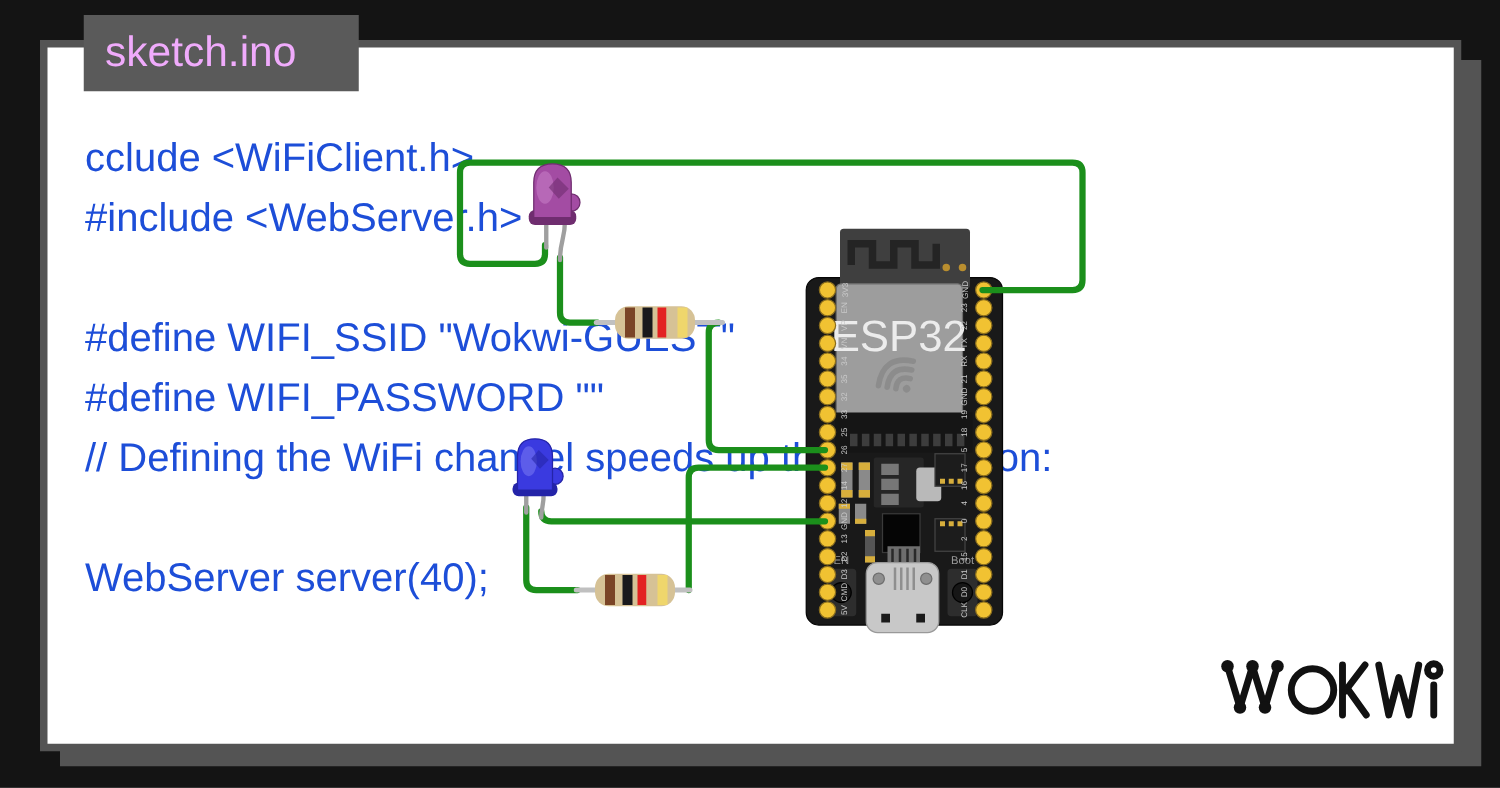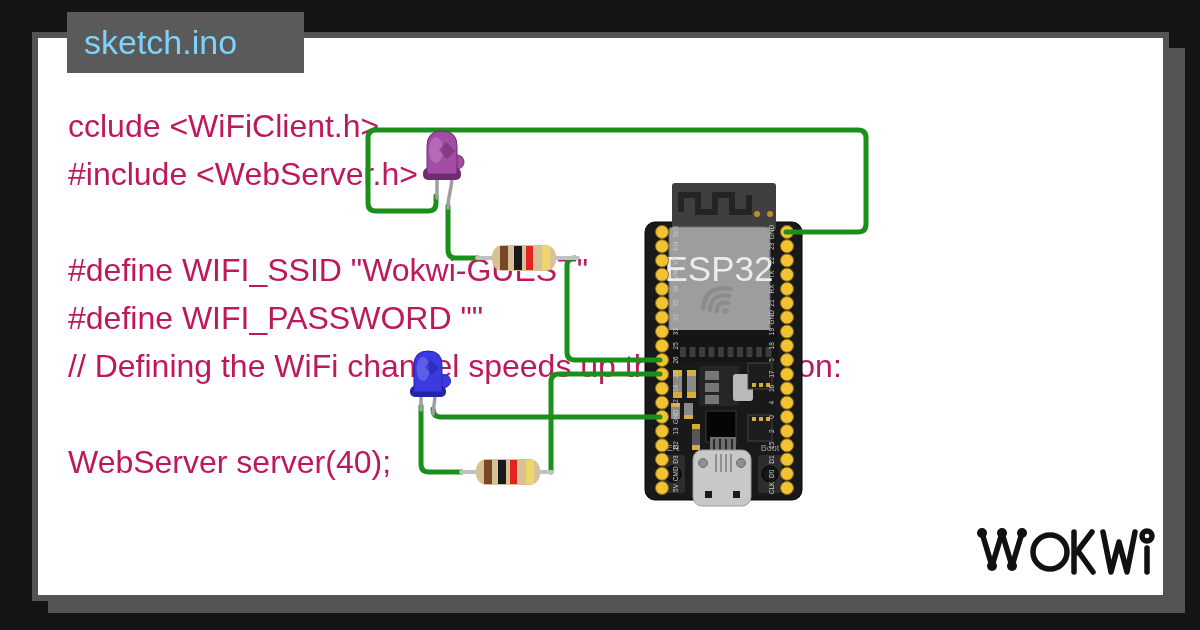--- a/index.html
+++ b/index.html
@@ -1,42 +1,42 @@
 <!DOCTYPE html>
 <html><head>
 <meta charset="utf-8">
 <style>
   html,body{margin:0;padding:0;background:#000;}
   #stage{position:relative;width:1200px;height:630px;background:#141414;overflow:hidden;
          font-family:"Liberation Sans",sans-serif;}
   #shadow{position:absolute;left:48px;top:48px;width:1137px;height:565px;background:#545454;}
   #border{position:absolute;left:32px;top:32px;width:1137px;height:569px;background:#545454;}
   #card{position:absolute;left:38px;top:38px;width:1125px;height:557px;background:#ffffff;overflow:hidden;}
-  #title-tab{position:absolute;left:67px;top:12px;width:237px;height:61px;background:#5a5a5a;
-             color:#7dd3fc;font-size:34px;line-height:61px;padding-left:17px;box-sizing:border-box;}
+  #title-tab{position:absolute;left:67px;top:12px;width:220px;height:61px;background:#5a5a5a;
+             color:#f0abfc;font-size:34px;line-height:61px;padding-left:17px;box-sizing:border-box;}
   #code-block{position:absolute;left:30px;top:64px;color:#d0d0d0;font-size:32px;line-height:48px;}
   .code-line{height:48px;white-space:pre;}
   #overlay{position:absolute;left:0;top:0;width:1200px;height:630px;}
   .pin-label{font-size:6.5px;fill:#c9c9c9;font-family:"Liberation Sans",sans-serif;}
   .btn-label{font-size:9px;fill:#9a9a9a;font-family:"Liberation Sans",sans-serif;}
   .esp-label{font-size:35px;fill:#ececec;font-family:"Liberation Sans",sans-serif;}
   .wire{fill:none;stroke-width:5;stroke-linecap:round;stroke-linejoin:round;}
   .lead{fill:none;stroke:#c0c0c0;stroke-width:4;stroke-linecap:round;}
   .leg{fill:none;stroke:#9f9f9f;stroke-width:3.5;stroke-linecap:round;}
   .logo-stroke{fill:none;stroke:#111;stroke-width:5.5;stroke-linecap:round;stroke-linejoin:round;}
   .logo-dot{fill:#111;}
 </style>
 </head>
 <body>
 
 <div id="stage">
   <div id="shadow"></div>
   <div id="border"></div>
   <div id="card">
-    <div id="code-block" style="color: #be185d;">
+    <div id="code-block" style="color: #1d4ed8;">
         <div class="code-line">cclude &lt;WiFiClient.h&gt;</div>
         <div class="code-line">#include &lt;WebServer.h&gt;</div>
         <div class="code-line"></div>
         <div class="code-line">#define WIFI_SSID "Wokwi-GUEST"</div>
         <div class="code-line">#define WIFI_PASSWORD ""</div>
         <div class="code-line">// Defining the WiFi channel speeds up the connection:</div>
         <div class="code-line"></div>
         <div class="code-line">WebServer server(40);</div>
       </div>
   </div>

